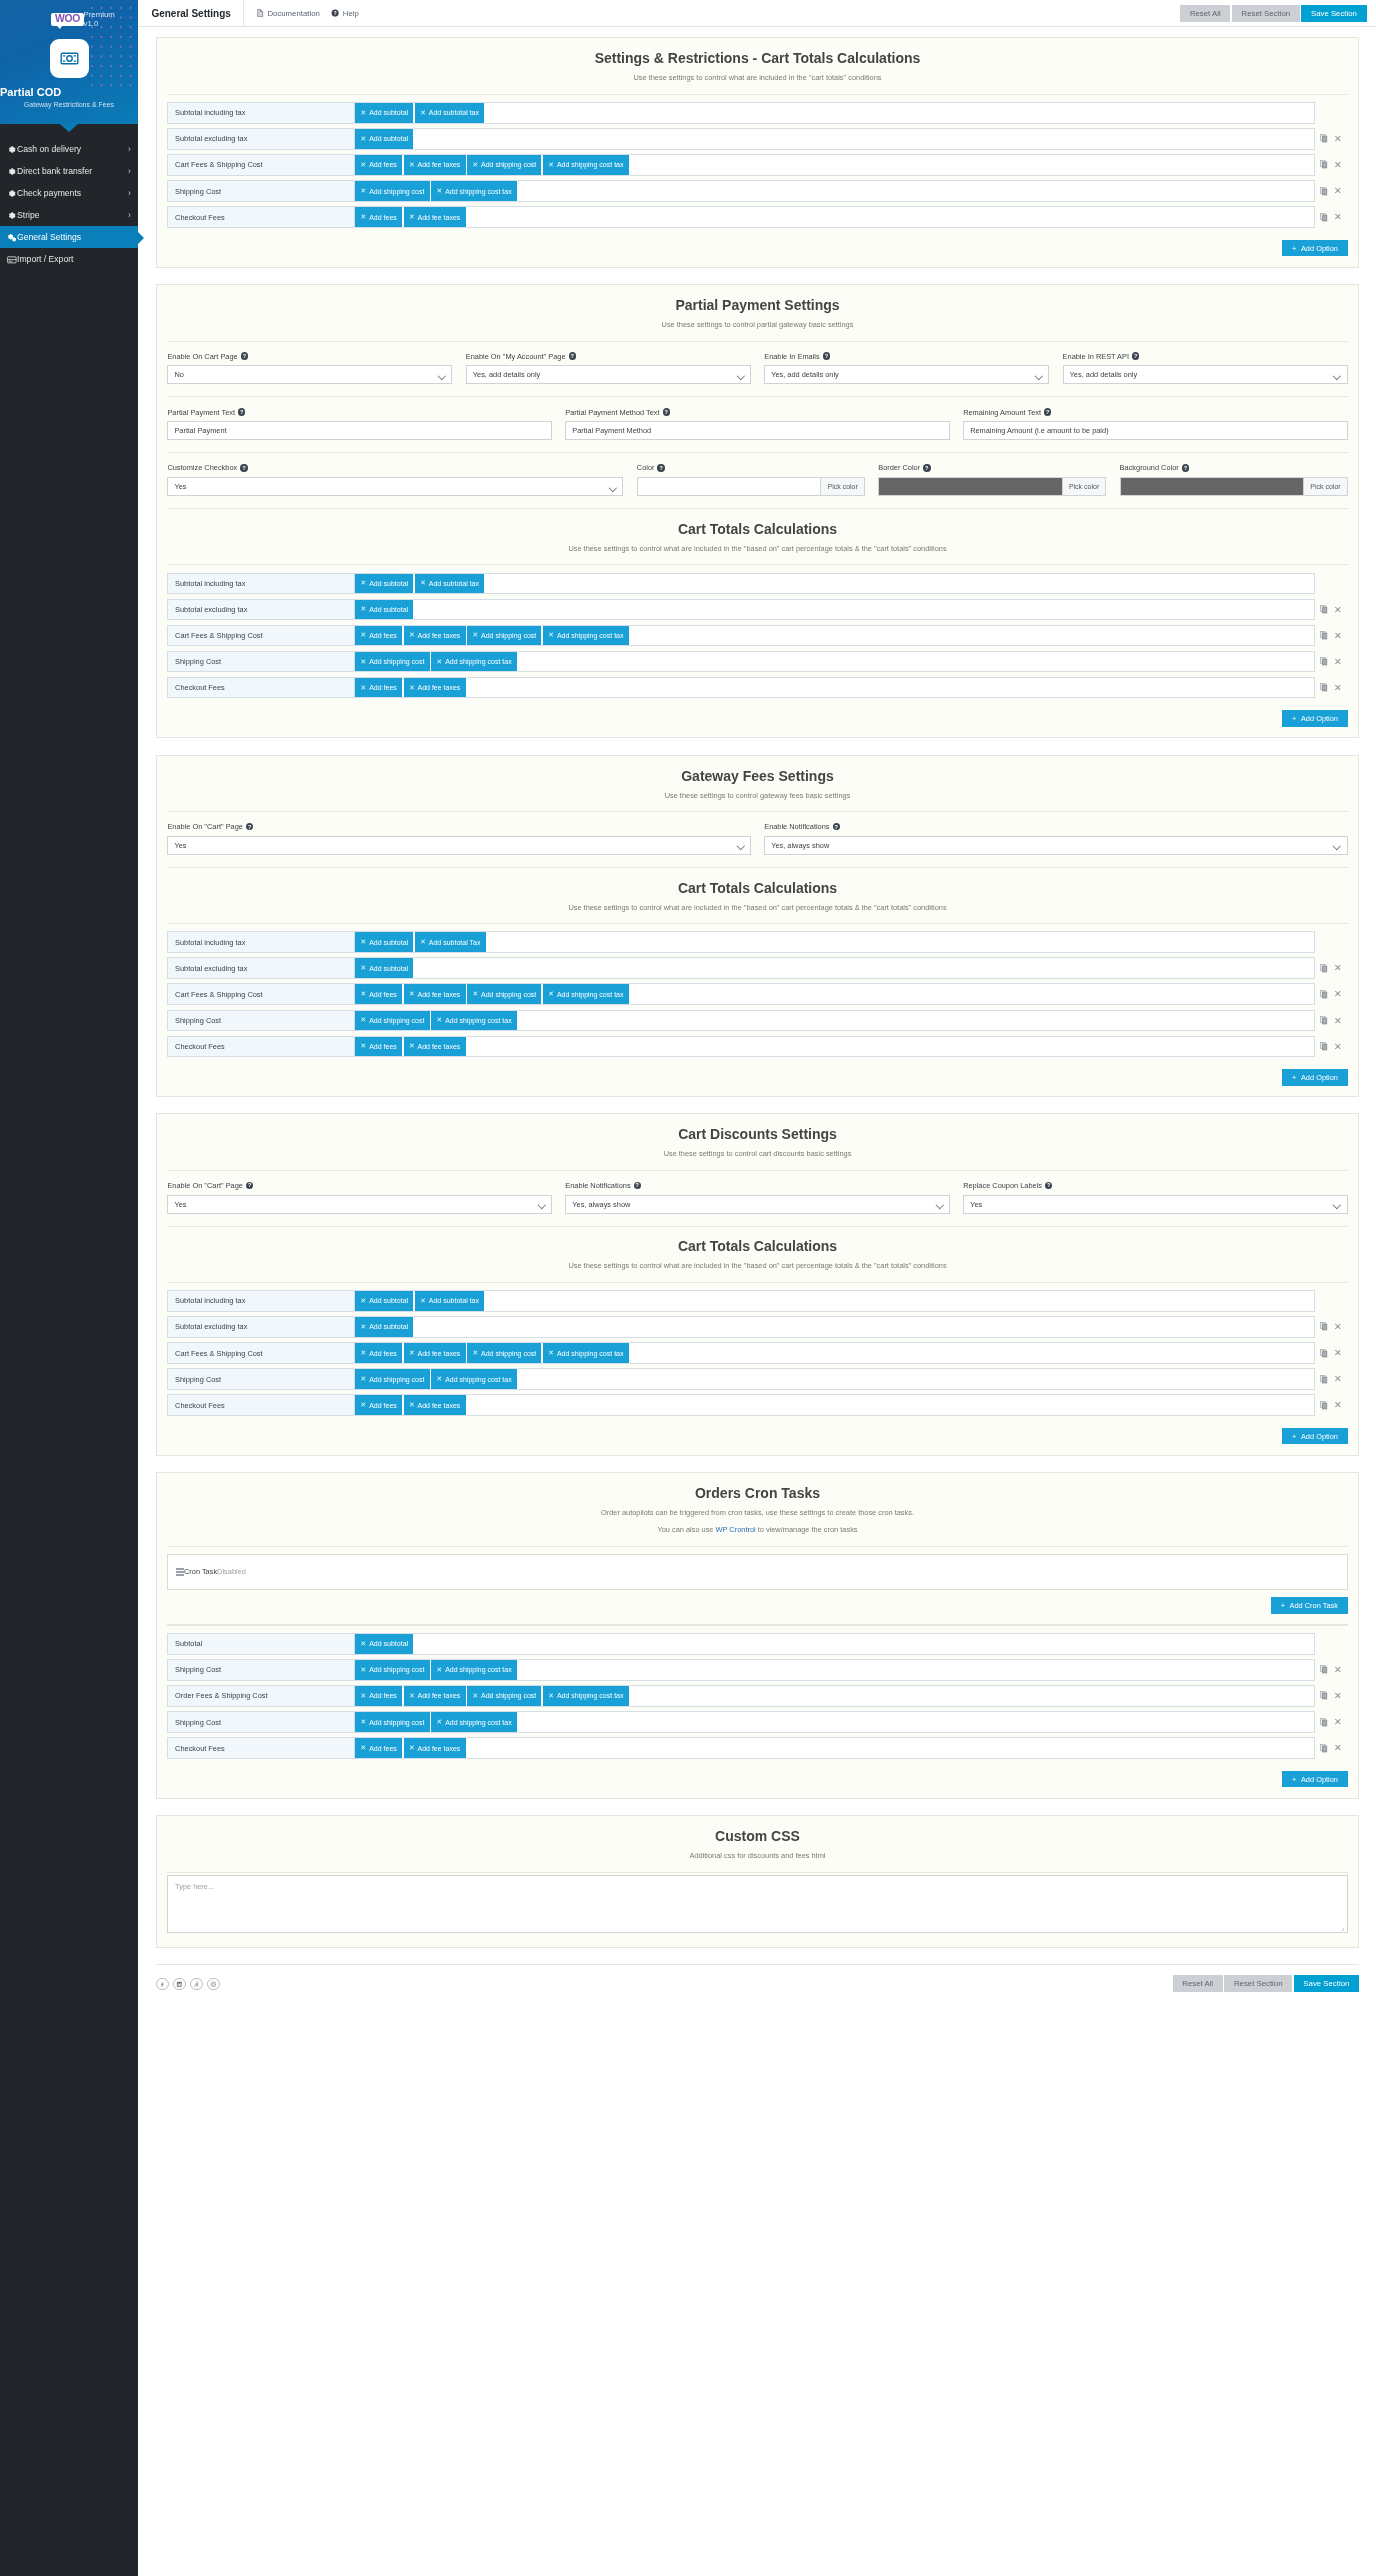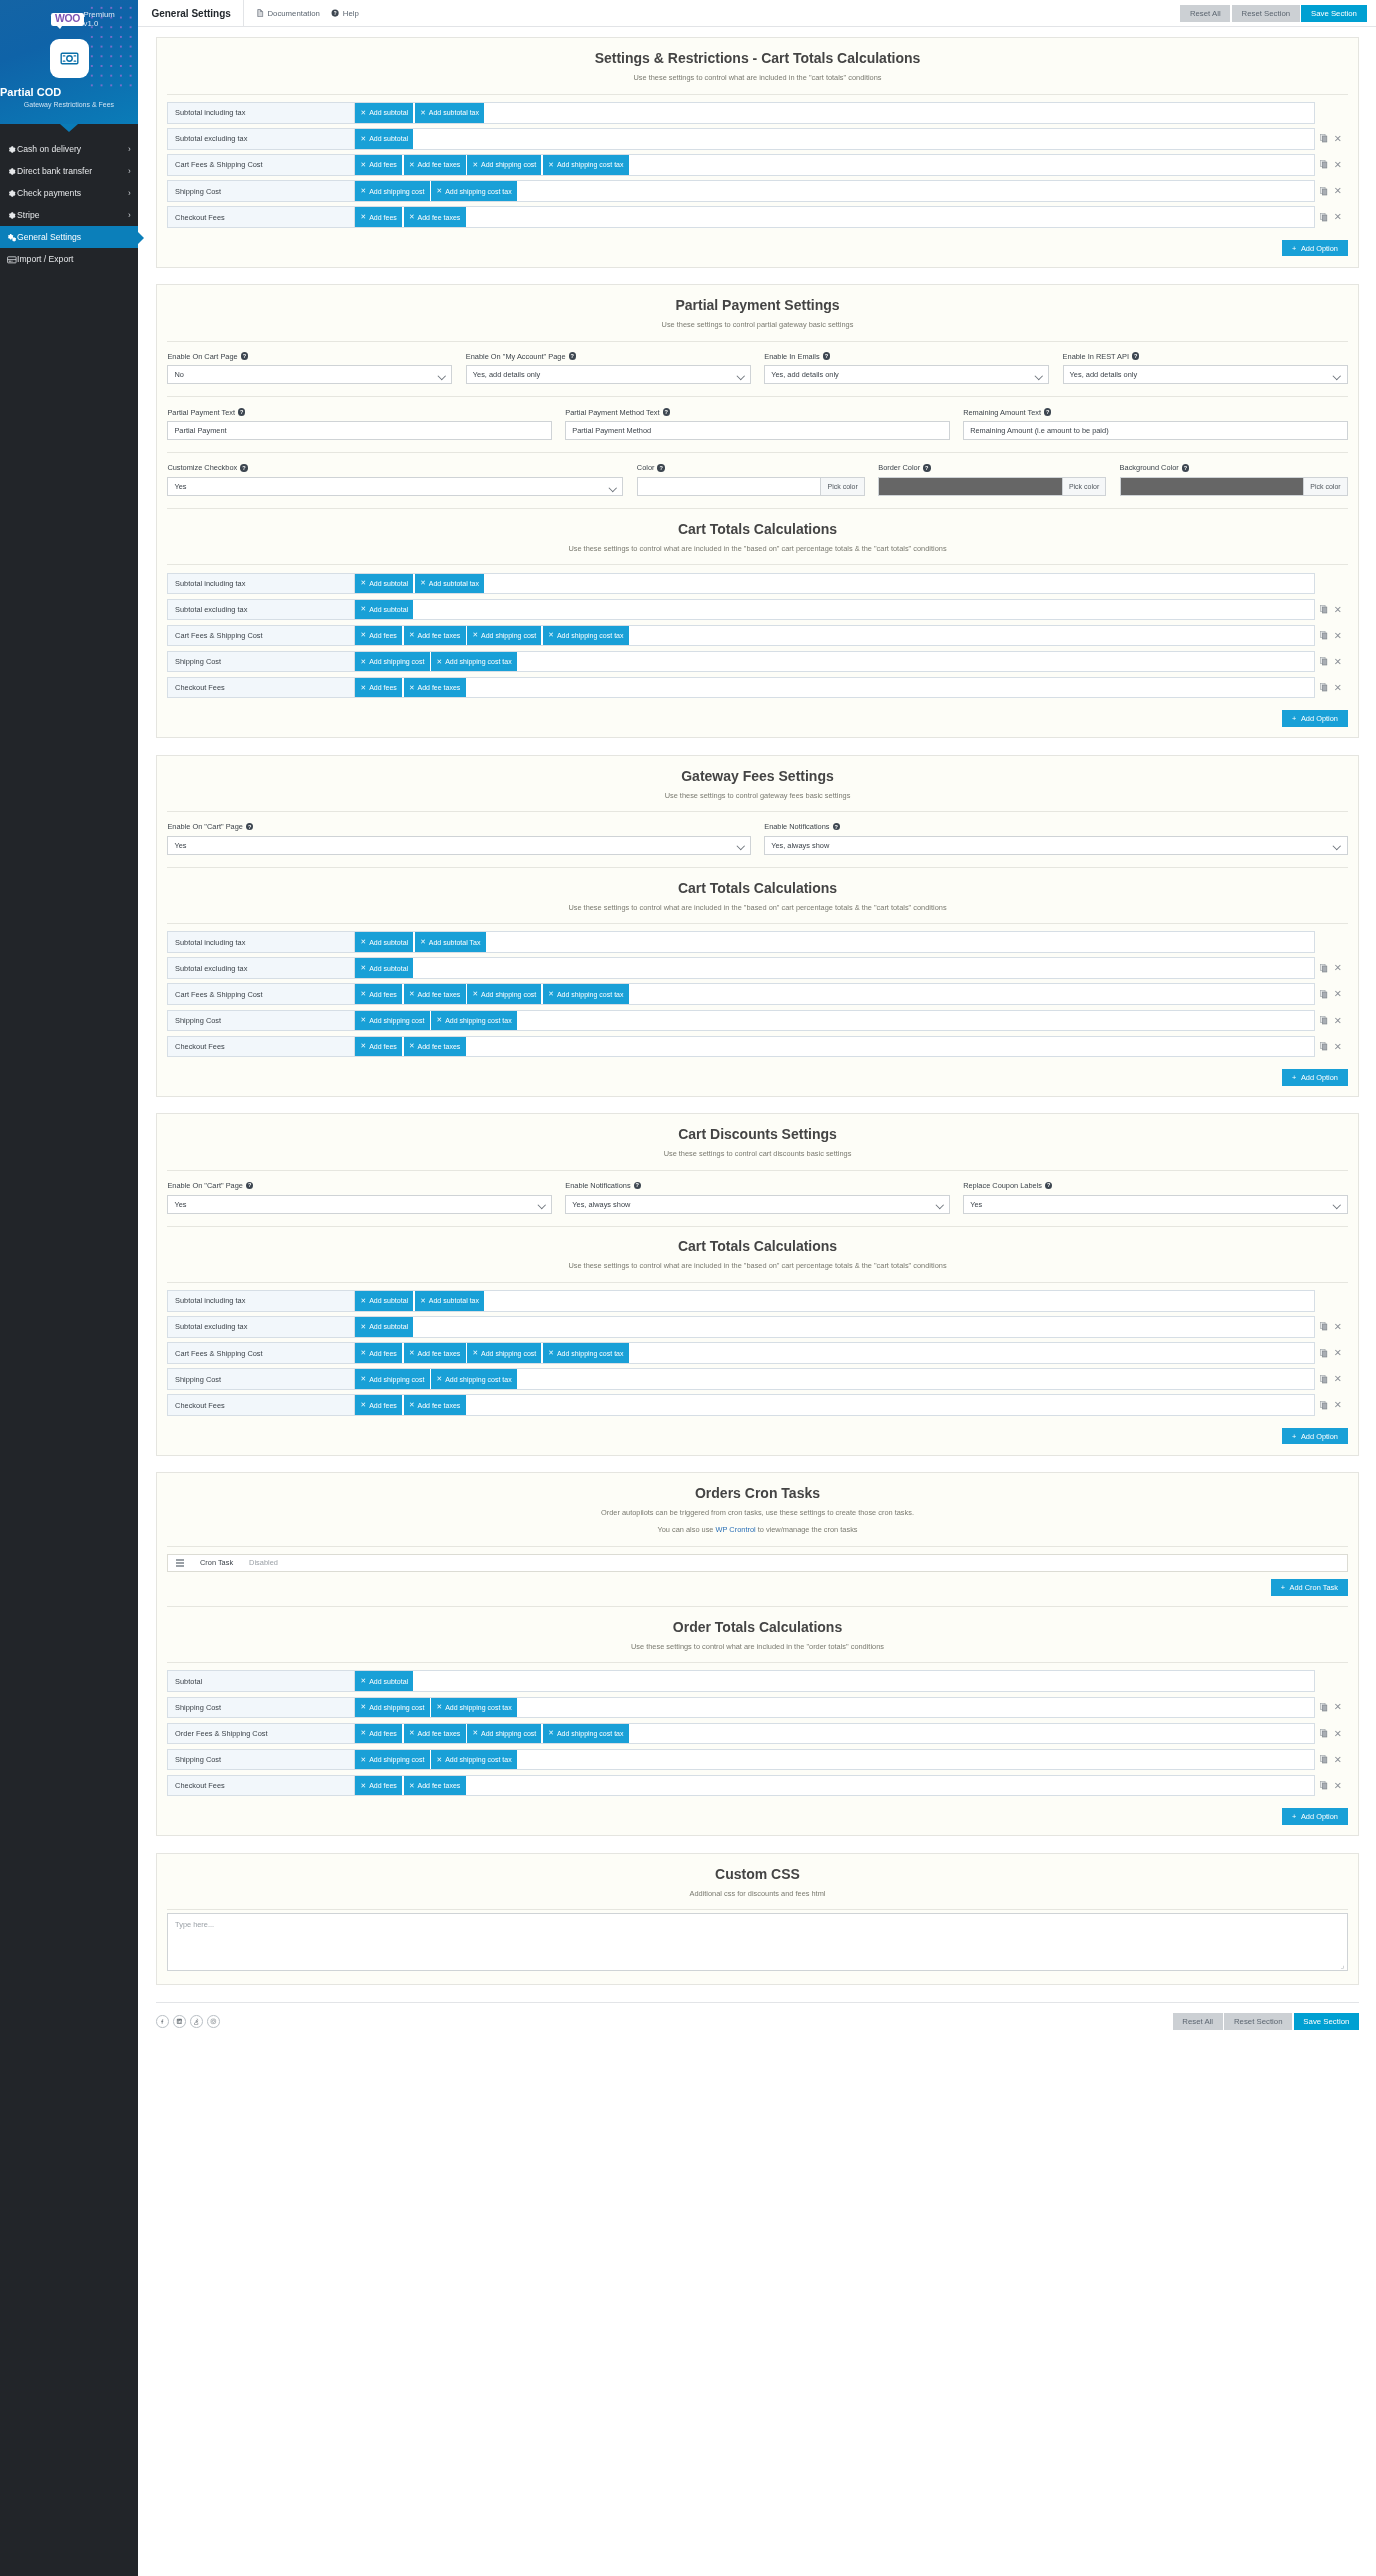--- a/index.html
+++ b/index.html
@@ -154,22 +154,22 @@
     padding:0 6px; font-size:7.4px; color:#3c434a;
   }
   .colorfield { display:flex; height:19.3px; }
   .colorswatch { flex:1 1 auto; border:0.7px solid #cfd3d6; border-right:0; }
   .pickbtn {
     background:#f5f7f8; border:0.7px solid #cfd3d6; font-size:7px; color:#50575e;
     padding:0 6px; display:flex; align-items:center; cursor:pointer;
   }
 
   .cron-row {
-    margin:7.4px 10.4px 4.5px 10.4px; border:0.7px solid #dcdcd4; background:#fff; height:18px;
-    display:flex; align-items:center; padding:0 7.4px; gap:16px;
+    margin:7.4px 10.4px 4.5px 10.4px; border:0.7px solid #dcdcd4; background:#fff; height:36px;
+    display:flex; align-items:center; padding:0 7.4px; gap:0;
   }
   .burger { display:flex; flex-direction:column; gap:1.5px; cursor:grab;}
   .burger i { display:block; width:8.2px; height:1.5px; background:#9aa0a6; }
   .cron-name { font-size:7.4px; color:#3c434a; }
   .cron-status { font-size:7.4px; color:#9aa0a6; }
 
   .css-area {
     margin:3px 10.4px 13.4px 10.4px; border:0.7px solid #cfd3d6; background:#fff;
     height:58px; padding:6px 6.7px; font-size:7.4px; color:#9aa0a6; position:relative;
   }
@@ -1028,24 +1028,20 @@
           <span class="cron-name">Cron Task</span>
           <span class="cron-status">Disabled</span>
         </div>
         <div class="addbar">
           <button class="btn-add">
             <span>+</span>
             <span>Add Cron Task</span>
           </button>
         </div>
         <div class="hr"></div>
-        <div class="sec-head">
-          <div class="sec-title">Order Totals Calculations</div>
-          <div class="sec-desc">Use these settings to control what are included in the "order totals" conditions</div>
-        </div>
         <div class="hr"></div>
         <div class="rows">
           <div class="opt-row">
             <div class="opt-label">Subtotal</div>
             <div class="opt-tags">
               <span class="tag">
                 <span class="x">✕</span>
                 <span>Add subtotal</span>
               </span>
             </div>

